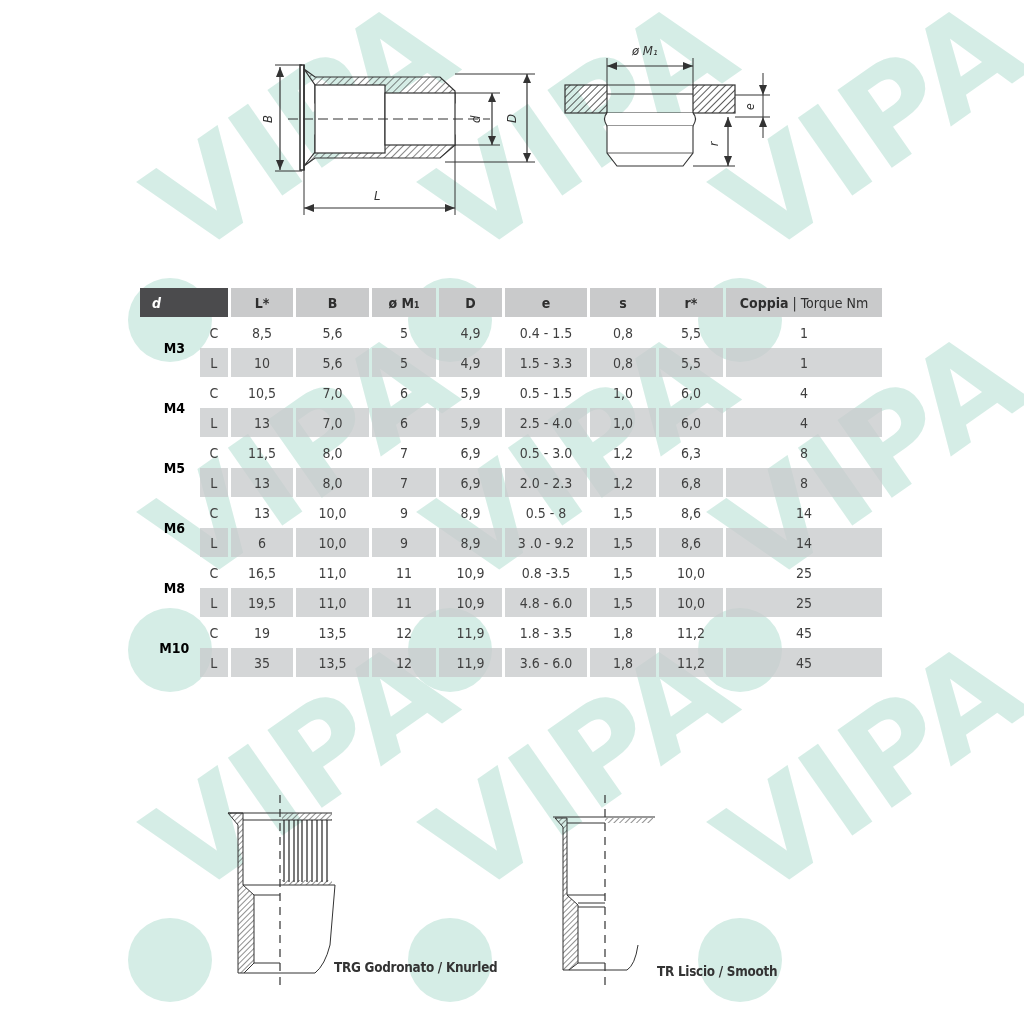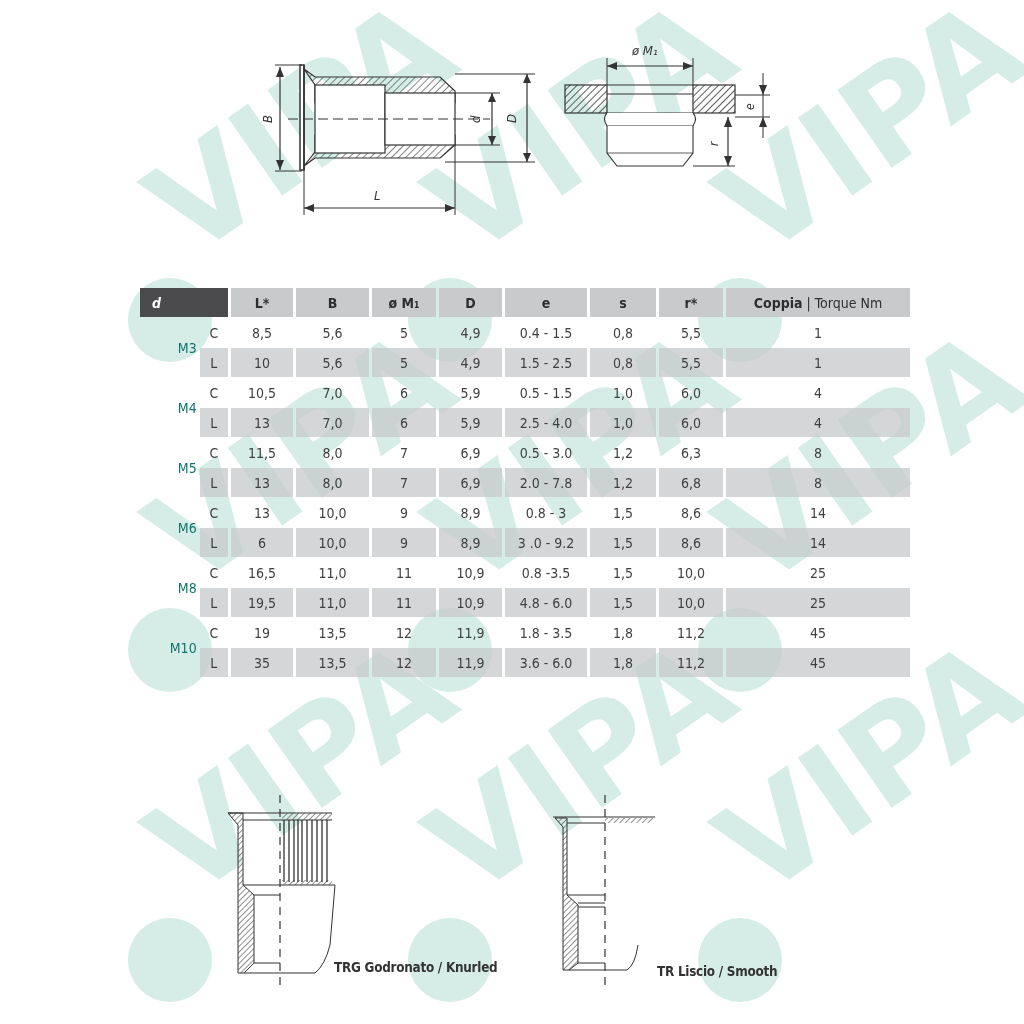--- a/index.html
+++ b/index.html
@@ -26,21 +26,21 @@
   table { border-collapse: separate; border-spacing: 3px 1px; margin-left: -3px; }
   td, th {
     height: 29px; padding: 0; text-align: center; vertical-align: middle;
     font-size: 14px; color: #3f3f3f; font-weight: normal;
   }
   th { background: #c9cacb; font-weight: bold; color: #2e2e2e; }
   th.d-head { background: #4b4b4d; color: #fff; text-align: left; padding-left: 12px; font-style: italic; }
   th.torque { font-weight: normal; }
   th.torque b { font-weight: bold; }
   tr.alt td.cell { background: rgba(200,202,204,0.78); }
-  td.size { font-weight: normal; color: #0f766e; text-align: right; padding-left: 12px; background: transparent !important; }
+  td.size { font-weight: bold; color: #000000; text-align: center; padding-left: 12px; background: transparent !important; }
   td.type { width: 26px; }
 </style>
 </head>
 <body>
 
 <svg class="watermark" viewBox="0 0 1024 1024">
   <defs>
     <g id="wm">
       <g transform="rotate(-35)">
         <text x="0" y="0" font-family="DejaVu Sans, sans-serif" font-weight="bold" font-size="130" fill="#d5ede6">VIPA</text>
@@ -146,21 +146,21 @@
   <thead>
     <tr>
       <th class="d-head" colspan="2" style="width:76px">d</th>
       <th style="width:62px">L*</th>
       <th style="width:73px">B</th>
       <th style="width:64px">ø M₁</th>
       <th style="width:63px">D</th>
       <th style="width:82px">e</th>
       <th style="width:66px">s</th>
       <th style="width:64px">r*</th>
-      <th class="torque" style="width:184px"><b>Coppia</b><span> | Torque Nm</span></th>
+      <th class="torque" style="width:156px"><b>Coppia</b><span> | Torque Nm</span></th>
     </tr>
   </thead>
   <tbody id="tbody">
         <tr>
           <td rowspan="2" class="size" style="width: 40px;">M3</td>
           <td class="type cell">C</td>
           <td class="cell">8,5</td>
           <td class="cell">5,6</td>
           <td class="cell">5</td>
           <td class="cell">4,9</td>
@@ -168,21 +168,21 @@
           <td class="cell">0,8</td>
           <td class="cell">5,5</td>
           <td class="cell">1</td>
         </tr>
         <tr class="alt">
           <td class="type cell">L</td>
           <td class="cell">10</td>
           <td class="cell">5,6</td>
           <td class="cell">5</td>
           <td class="cell">4,9</td>
-          <td class="cell">1.5 - 2.5</td>
+          <td class="cell">1.5 - 3.3</td>
           <td class="cell">0,8</td>
           <td class="cell">5,5</td>
           <td class="cell">1</td>
         </tr>
         <tr>
           <td rowspan="2" class="size" style="width: 40px;">M4</td>
           <td class="type cell">C</td>
           <td class="cell">10,5</td>
           <td class="cell">7,0</td>
           <td class="cell">6</td>
@@ -214,33 +214,33 @@
           <td class="cell">1,2</td>
           <td class="cell">6,3</td>
           <td class="cell">8</td>
         </tr>
         <tr class="alt">
           <td class="type cell">L</td>
           <td class="cell">13</td>
           <td class="cell">8,0</td>
           <td class="cell">7</td>
           <td class="cell">6,9</td>
-          <td class="cell">2.0 - 7.8</td>
+          <td class="cell">2.0 - 2.3</td>
           <td class="cell">1,2</td>
           <td class="cell">6,8</td>
           <td class="cell">8</td>
         </tr>
         <tr>
           <td rowspan="2" class="size" style="width: 40px;">M6</td>
           <td class="type cell">C</td>
           <td class="cell">13</td>
           <td class="cell">10,0</td>
           <td class="cell">9</td>
           <td class="cell">8,9</td>
-          <td class="cell">0.8 - 3</td>
+          <td class="cell">0.5 - 8</td>
           <td class="cell">1,5</td>
           <td class="cell">8,6</td>
           <td class="cell">14</td>
         </tr>
         <tr class="alt">
           <td class="type cell">L</td>
           <td class="cell">6</td>
           <td class="cell">10,0</td>
           <td class="cell">9</td>
           <td class="cell">8,9</td>

